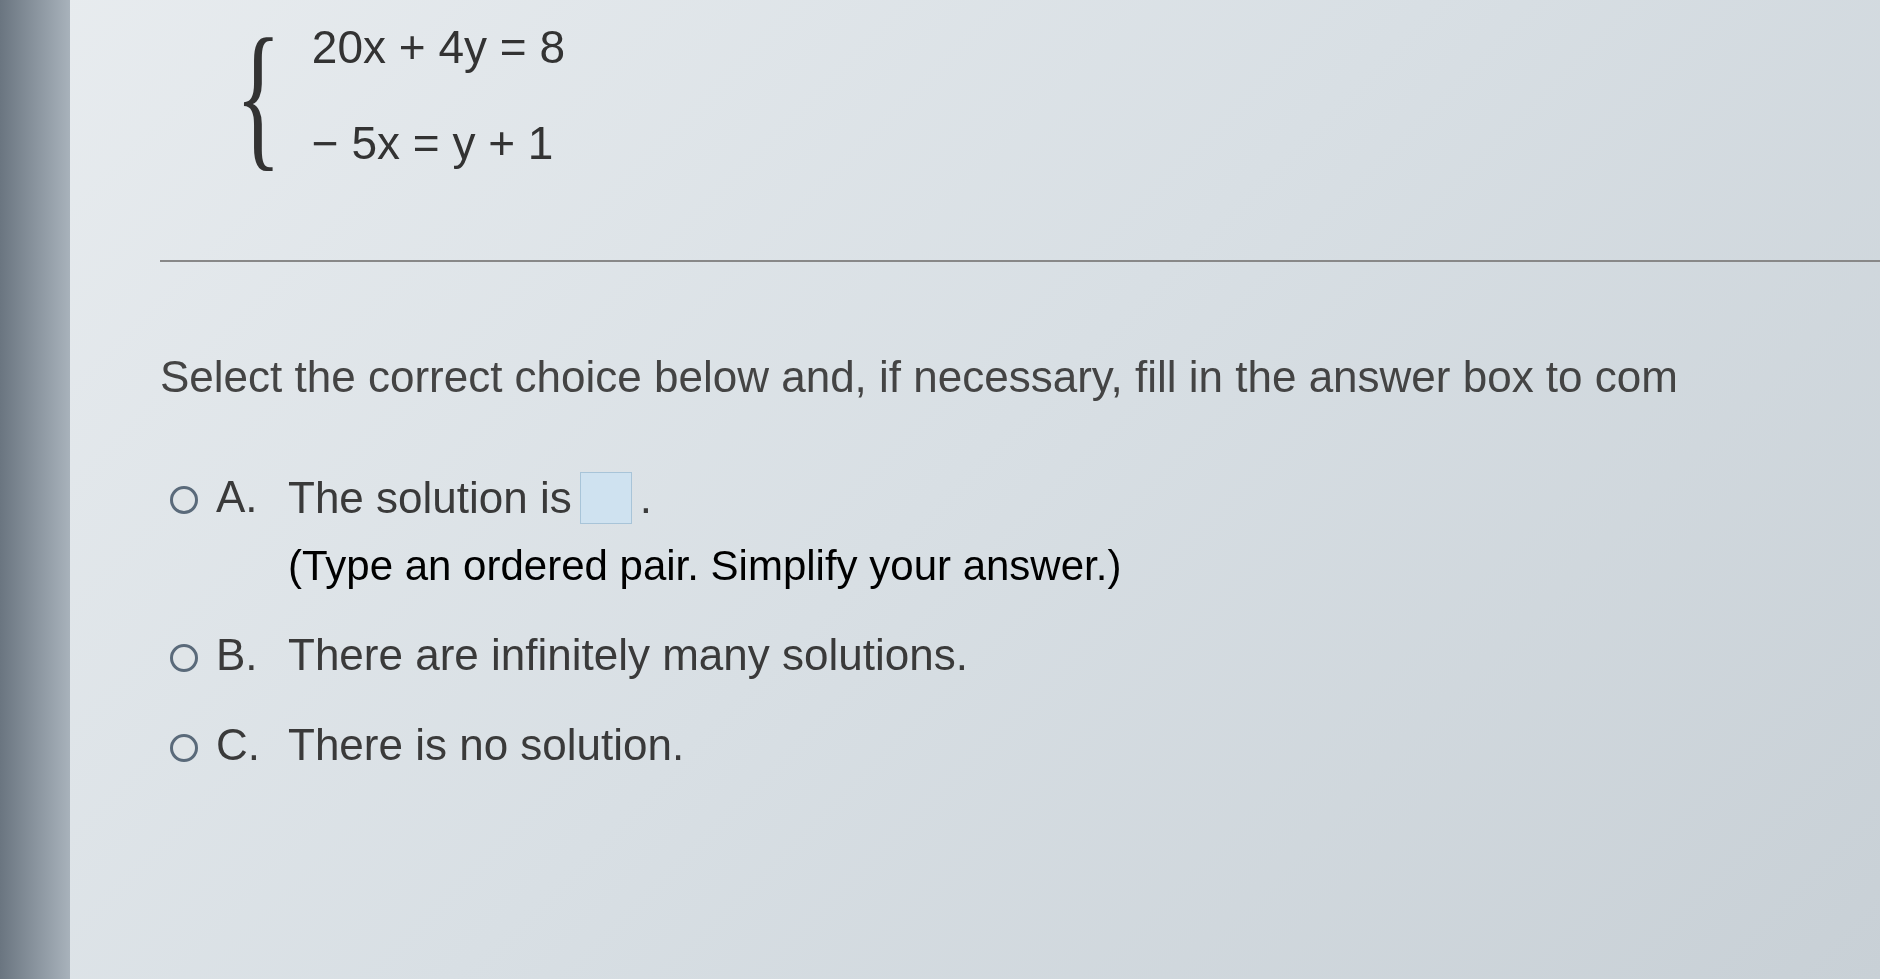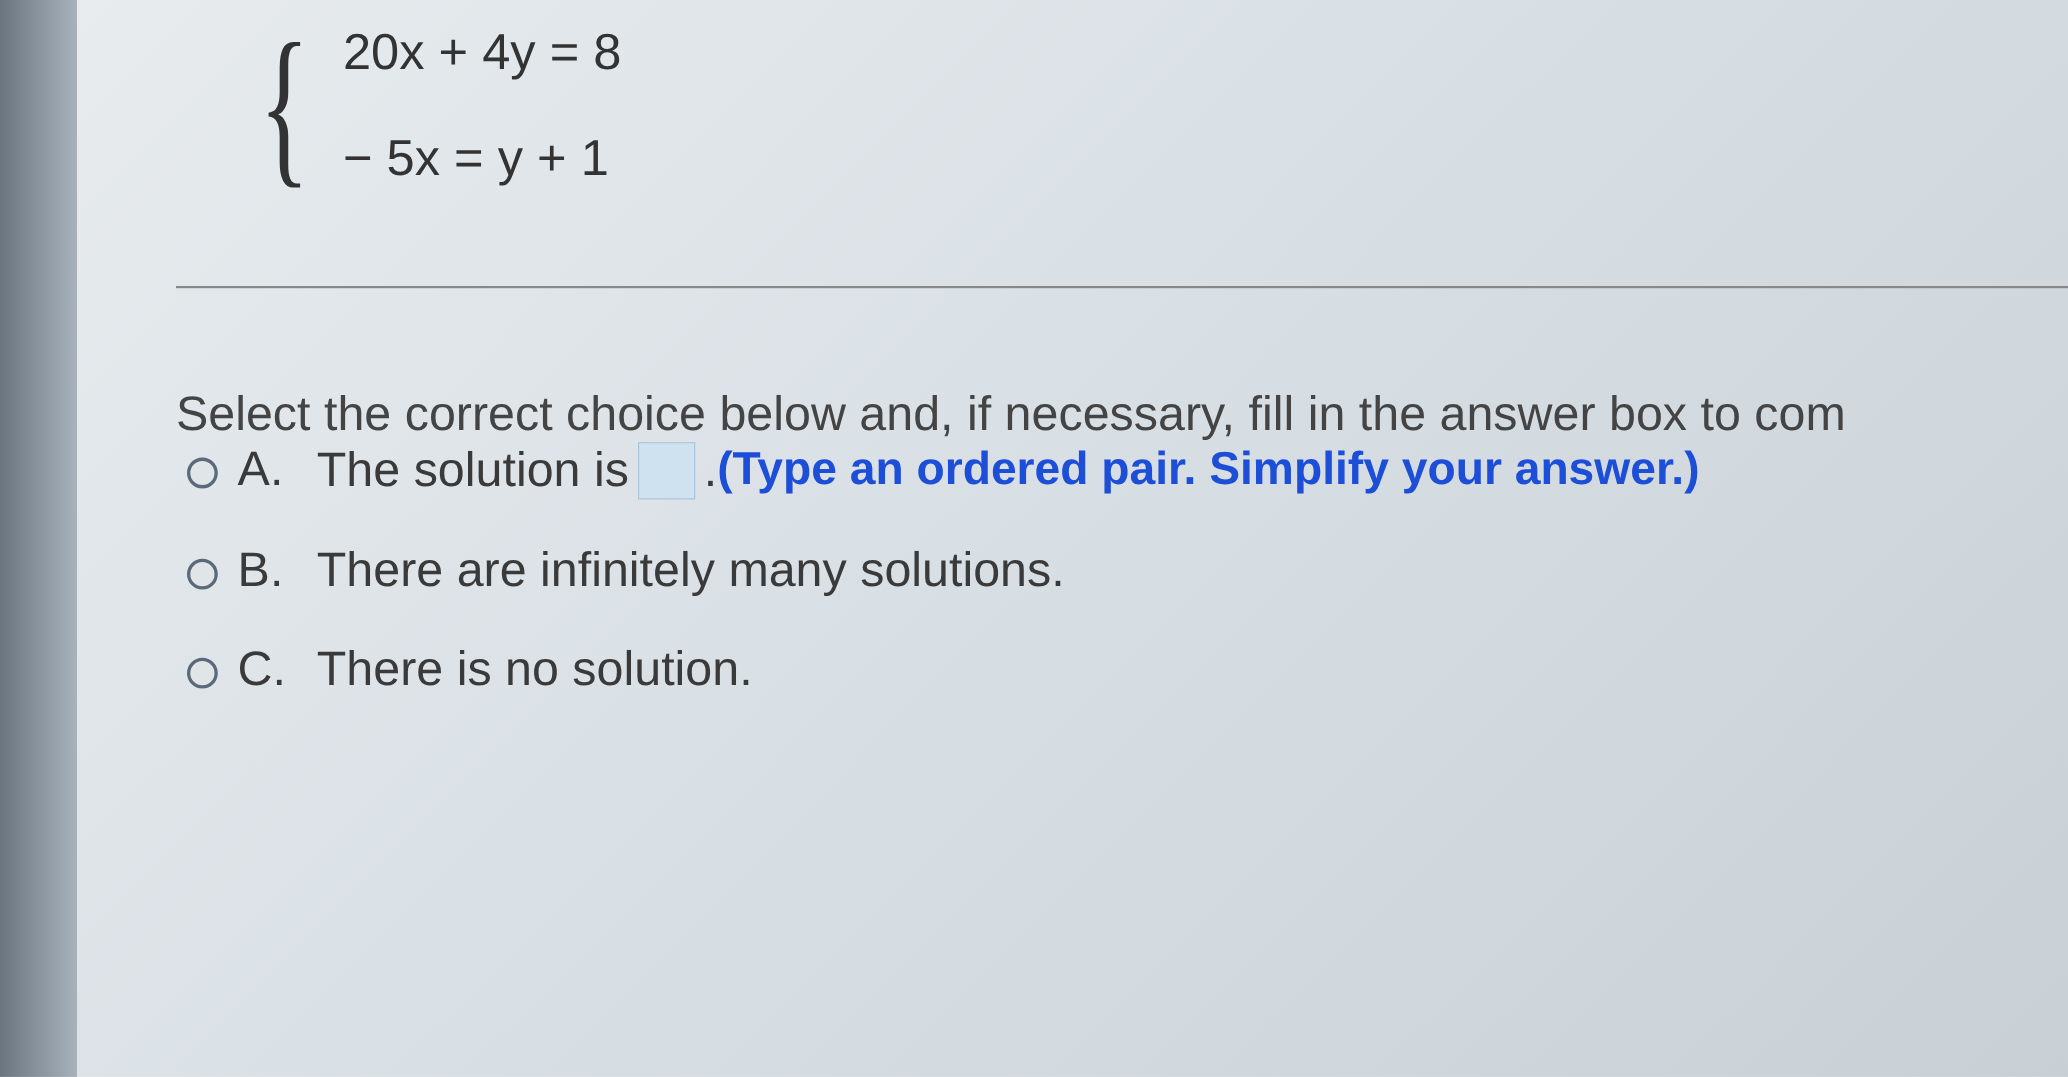--- a/index.html
+++ b/index.html
@@ -58,20 +58,21 @@
     .hr-line {
       border: none;
       border-top: 2px solid #888;
       margin: 0 20px 90px 90px;
       width: 1720px;
     }
     .instruction {
       font-size: 44px;
       color: #444;
       margin-left: 90px;
+      margin-bottom: 70px;
       white-space: nowrap;
     }
     .choices {
       margin-left: 100px;
     }
     .choice-row {
       display: flex;
       align-items: flex-start;
       margin-bottom: 40px;
       font-size: 44px;
@@ -86,41 +87,41 @@
       flex-shrink: 0;
       background: #e0e5e8;
     }
     .choice-letter {
       color: #3a3a3a;
       margin-right: 28px;
       min-width: 44px;
     }
     .choice-body {
       display: flex;
-      flex-direction: row;
+      flex-direction: column;
     }
     .choice-text {
       color: #3a3a3a;
       display: flex;
       align-items: center;
       flex-wrap: wrap;
     }
     .answer-box {
       display: inline-block;
       width: 52px;
       height: 52px;
       background: #cfe2f0;
       border: 1px solid #a8c4d8;
       margin: 0 8px;
       vertical-align: middle;
     }
     .hint {
-      color: #1d4ed8;
+      color: #000000;
       font-size: 42px;
-      font-weight: bold;
+      margin-top: 18px;
     }
   </style>
 </head>
 <body>
 
 <div class="left-margin"></div>
 
 <div class="content">
 
   <div class="equation-block">

